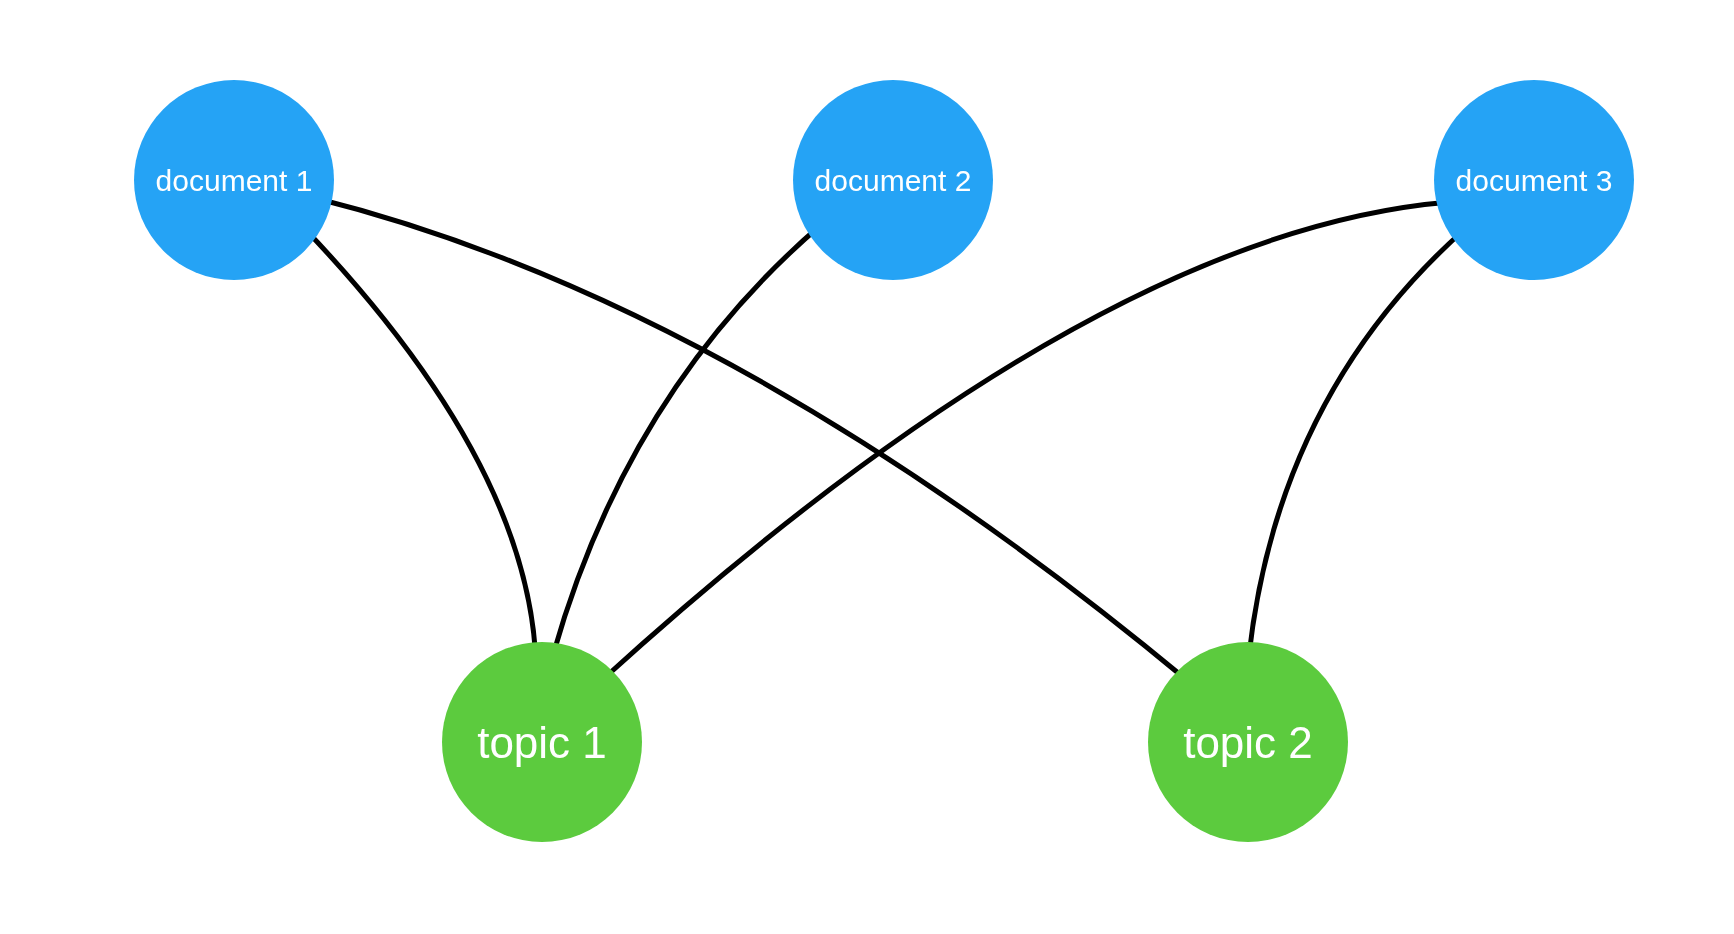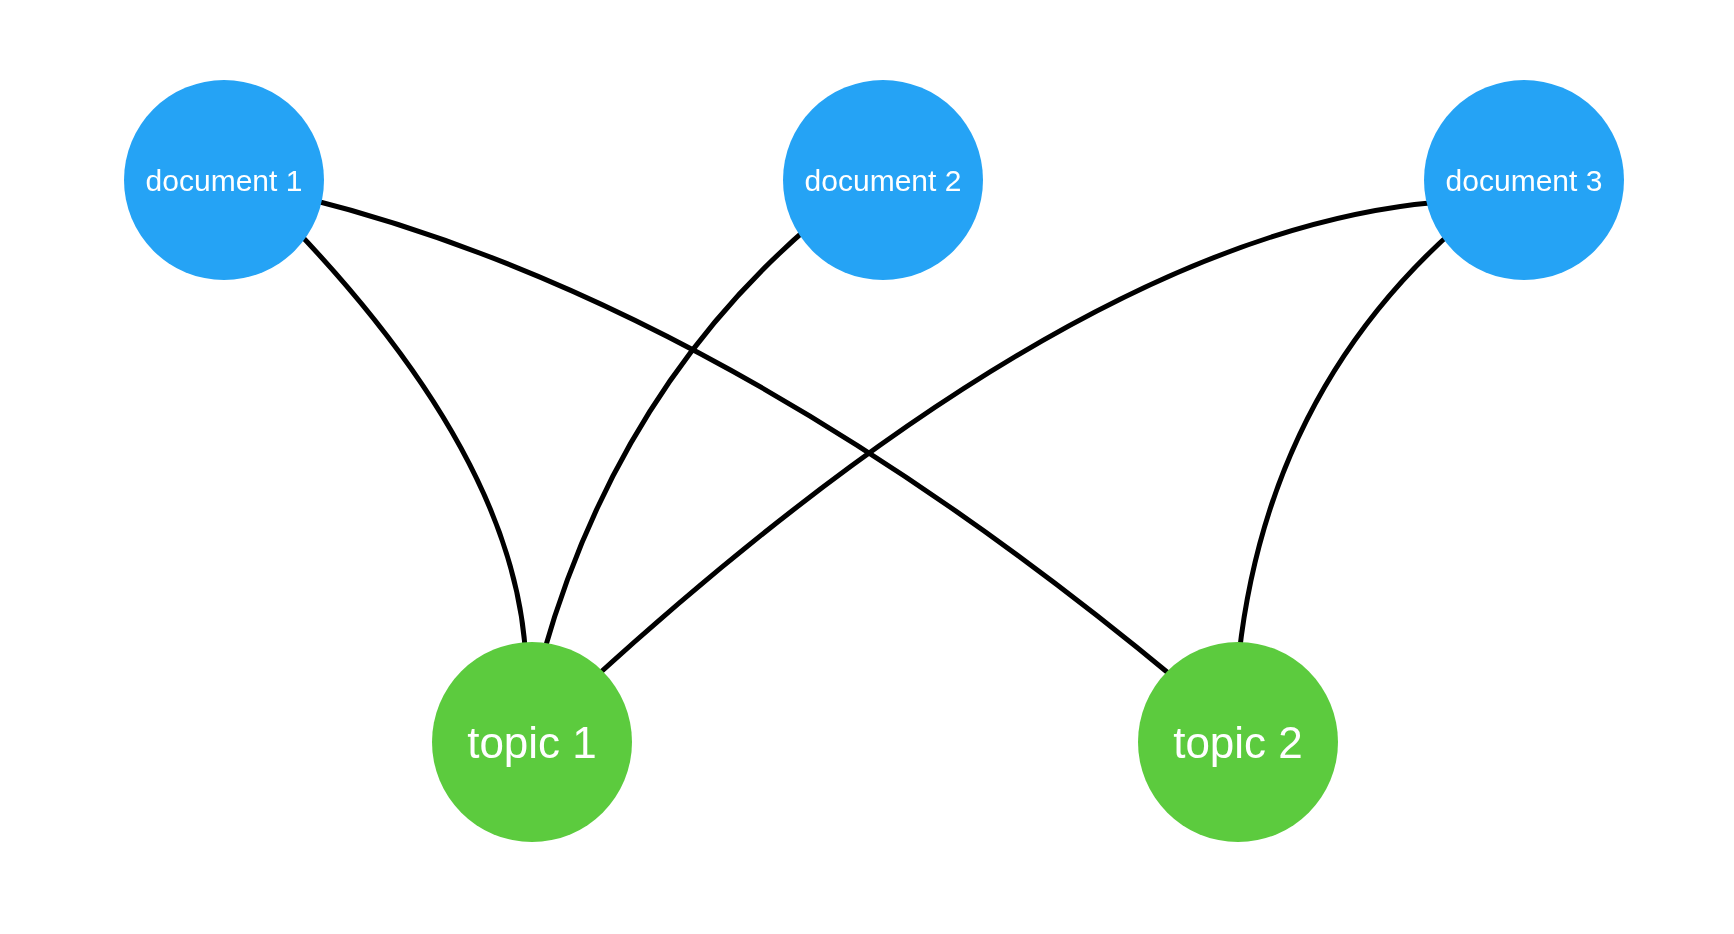--- a/index.html
+++ b/index.html
@@ -6,20 +6,21 @@
     margin: 0;
     padding: 0;
     background: #ffffff;
   }
   .canvas {
     position: relative;
     width: 1638px;
     height: 934px;
     background: #f97316;
     overflow: hidden;
+    margin-left: 10px;
   }
   svg {
     display: block;
   }
   .node-label {
     font-family: "Liberation Sans", "DejaVu Sans", sans-serif;
     font-weight: 400;
     fill: #ffffff;
   }
   .node-label.document { font-size: 30px; }

